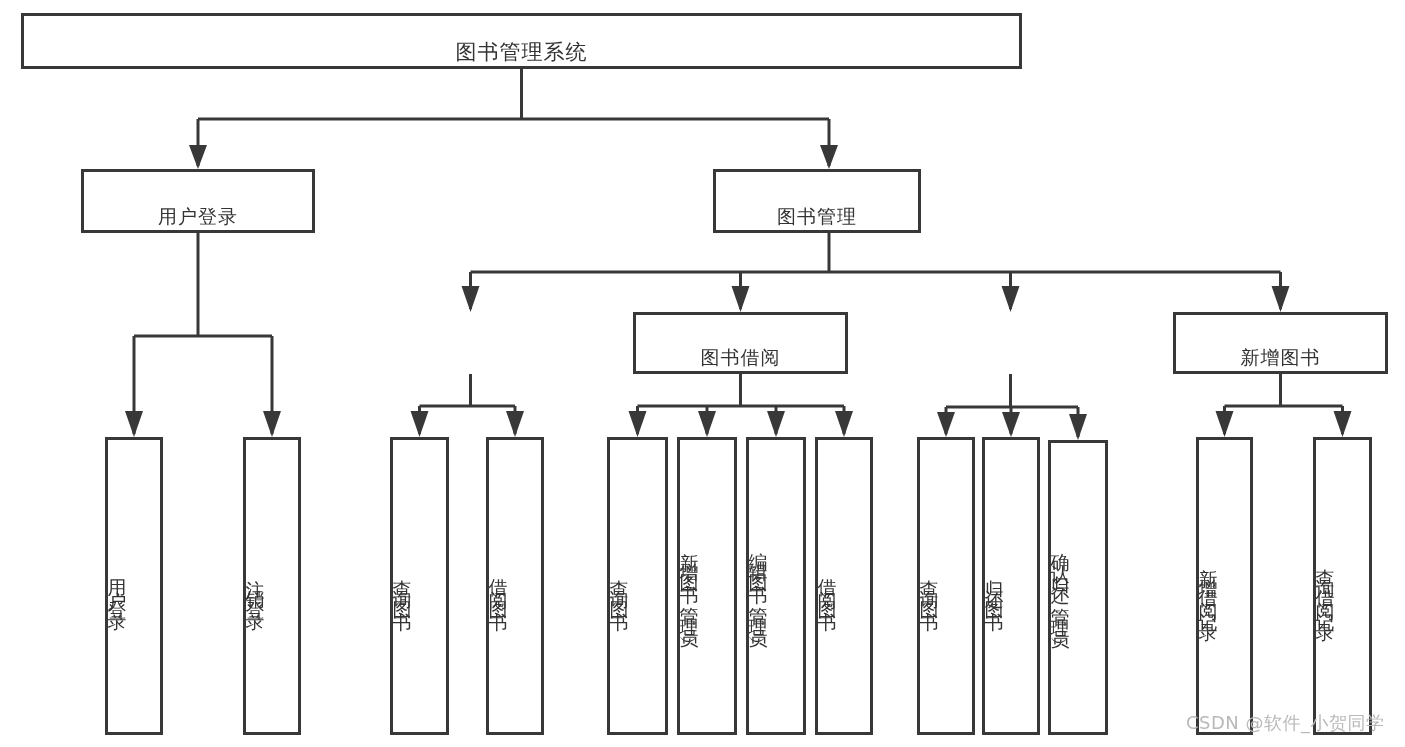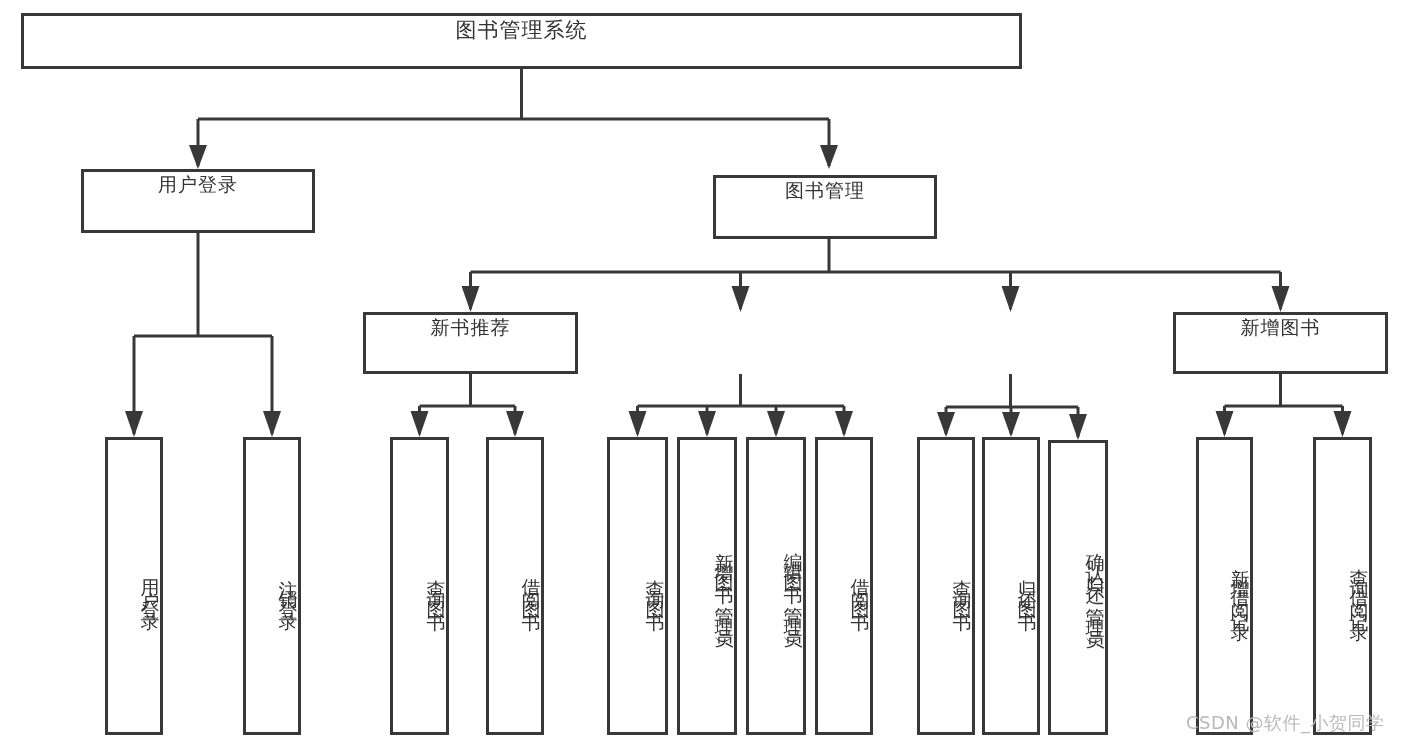--- a/index.html
+++ b/index.html
@@ -17,38 +17,38 @@
     width: 1405px; height: 747px;
     z-index: 1;
   }
   .node {
     position: absolute;
     box-sizing: border-box;
     border: 3px solid #383838;
     background: #ffffff;
     color: #333333;
     display: flex;
-    align-items: flex-start;
+    align-items: flex-end;
     justify-content: center;
     z-index: 2;
   }
   .hnode { font-size: 19px; letter-spacing: 1px; }
   .root  { font-size: 21px; letter-spacing: 1px; }
   .vnode {
     writing-mode: vertical-rl;
     text-orientation: mixed;
     font-size: 19px;
     letter-spacing: 11px;
     line-height: 1;
   }
   .vnode span { display: inline-block; }
   
   .n-root  { left: 21px;  top: 13px;  width: 1001px; height: 56px; }
   .n-ul    { left: 81px;  top: 169px; width: 234px;  height: 64px; }
-  .n-bm    { left: 713px; top: 175px; width: 224px;  height: 64px; }
+  .n-bm    { left: 713px; top: 169px; width: 208px;  height: 64px; }
   .n-l3a   { left: 363px; top: 312px; width: 215px;  height: 62px; }
   .n-l3b   { left: 633px; top: 312px; width: 215px;  height: 62px; }
   .n-l3c   { left: 903px; top: 312px; width: 215px;  height: 62px; }
   .n-l3d   { left: 1173px;top: 312px; width: 215px;  height: 62px; }
   .n-u1 { left: 105px;  top: 437px; width: 58px; height: 298px; }
   .n-u2 { left: 243px;  top: 437px; width: 58px; height: 298px; }
   .n-n1 { left: 390px;  top: 437px; width: 59px; height: 298px; }
   .n-n2 { left: 486px;  top: 437px; width: 58px; height: 298px; }
   .n-b1 { left: 607px;  top: 437px; width: 61px; height: 298px; }
   .n-b2 { left: 677px;  top: 437px; width: 60px; height: 298px; }
@@ -145,22 +145,22 @@
     <span>图书管理系统</span>
   </div>
 
   <div class="node hnode n-ul">
     <span>用户登录</span>
   </div>
   <div class="node hnode n-bm">
     <span>图书管理</span>
   </div>
 
-  <div class="node hnode n-l3a">
-    <span>新书推荐</span>
+  <div class="node hnode n-l3b">
+    <span>图书借阅</span>
   </div>
   <div class="node hnode n-l3d">
     <span>新增图书</span>
   </div>
 
   <div class="node vnode n-u1">
     <span>用户登录</span>
   </div>
   <div class="node vnode n-u2">
     <span>注销登录</span>

